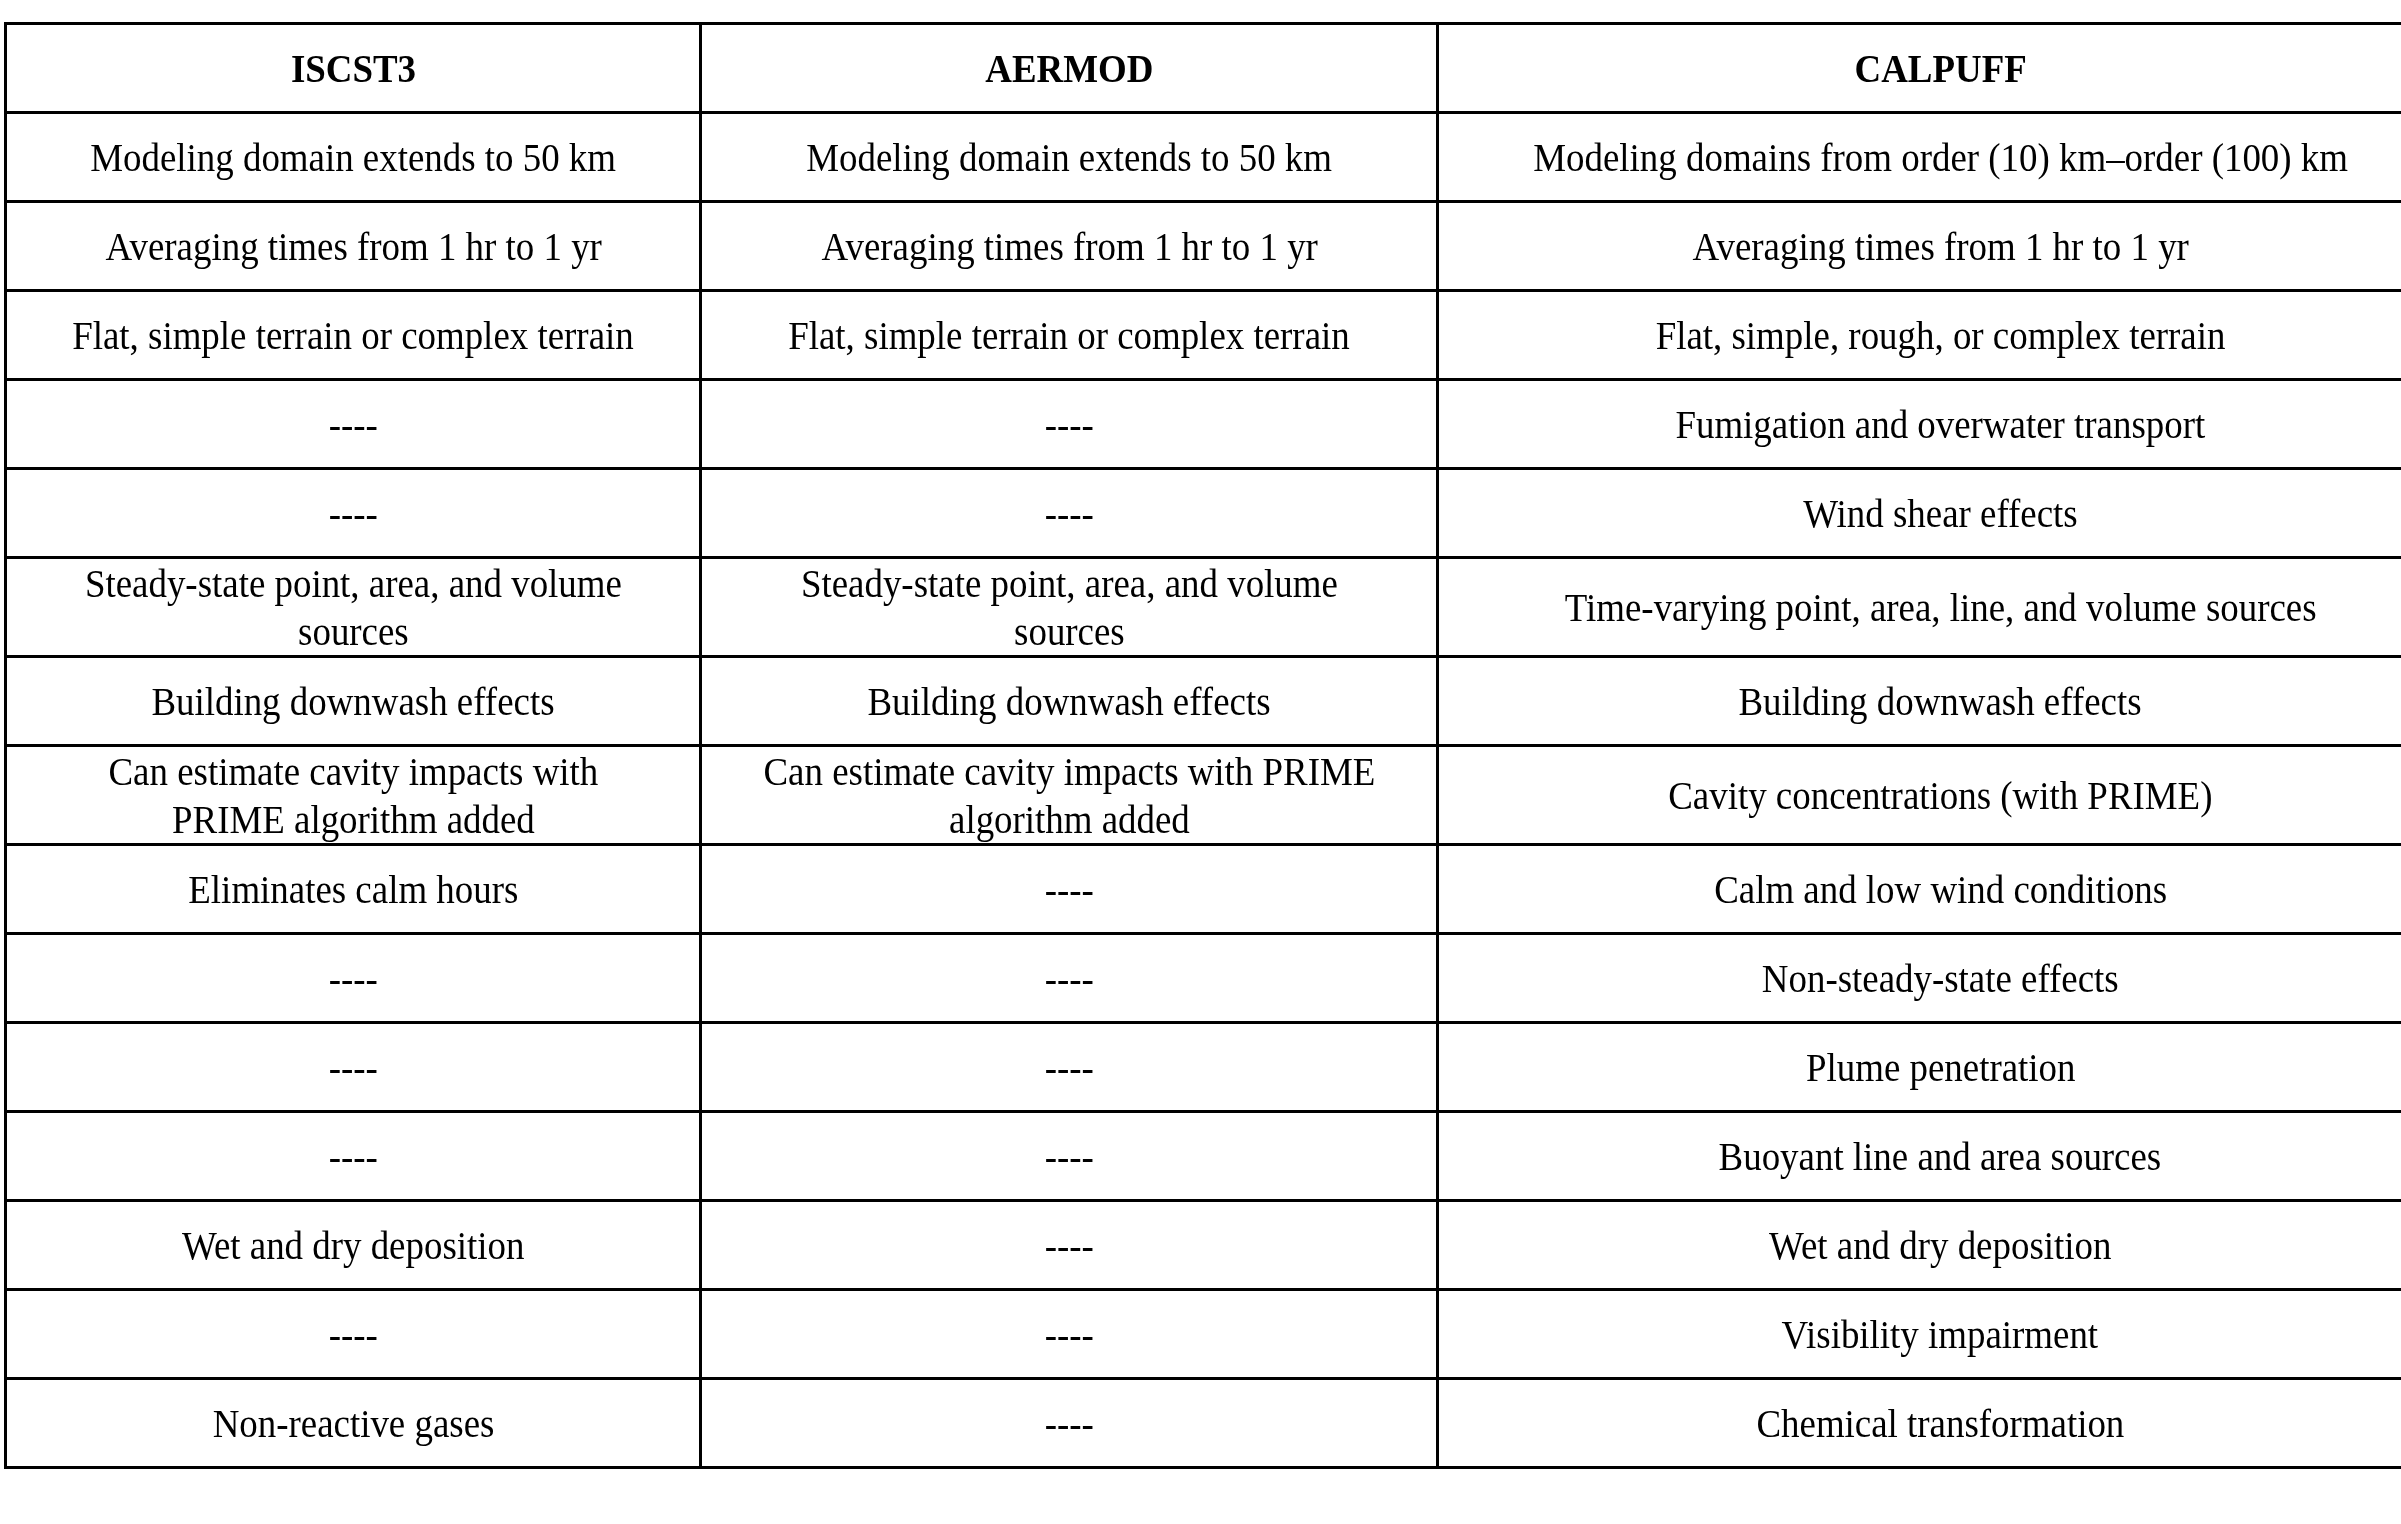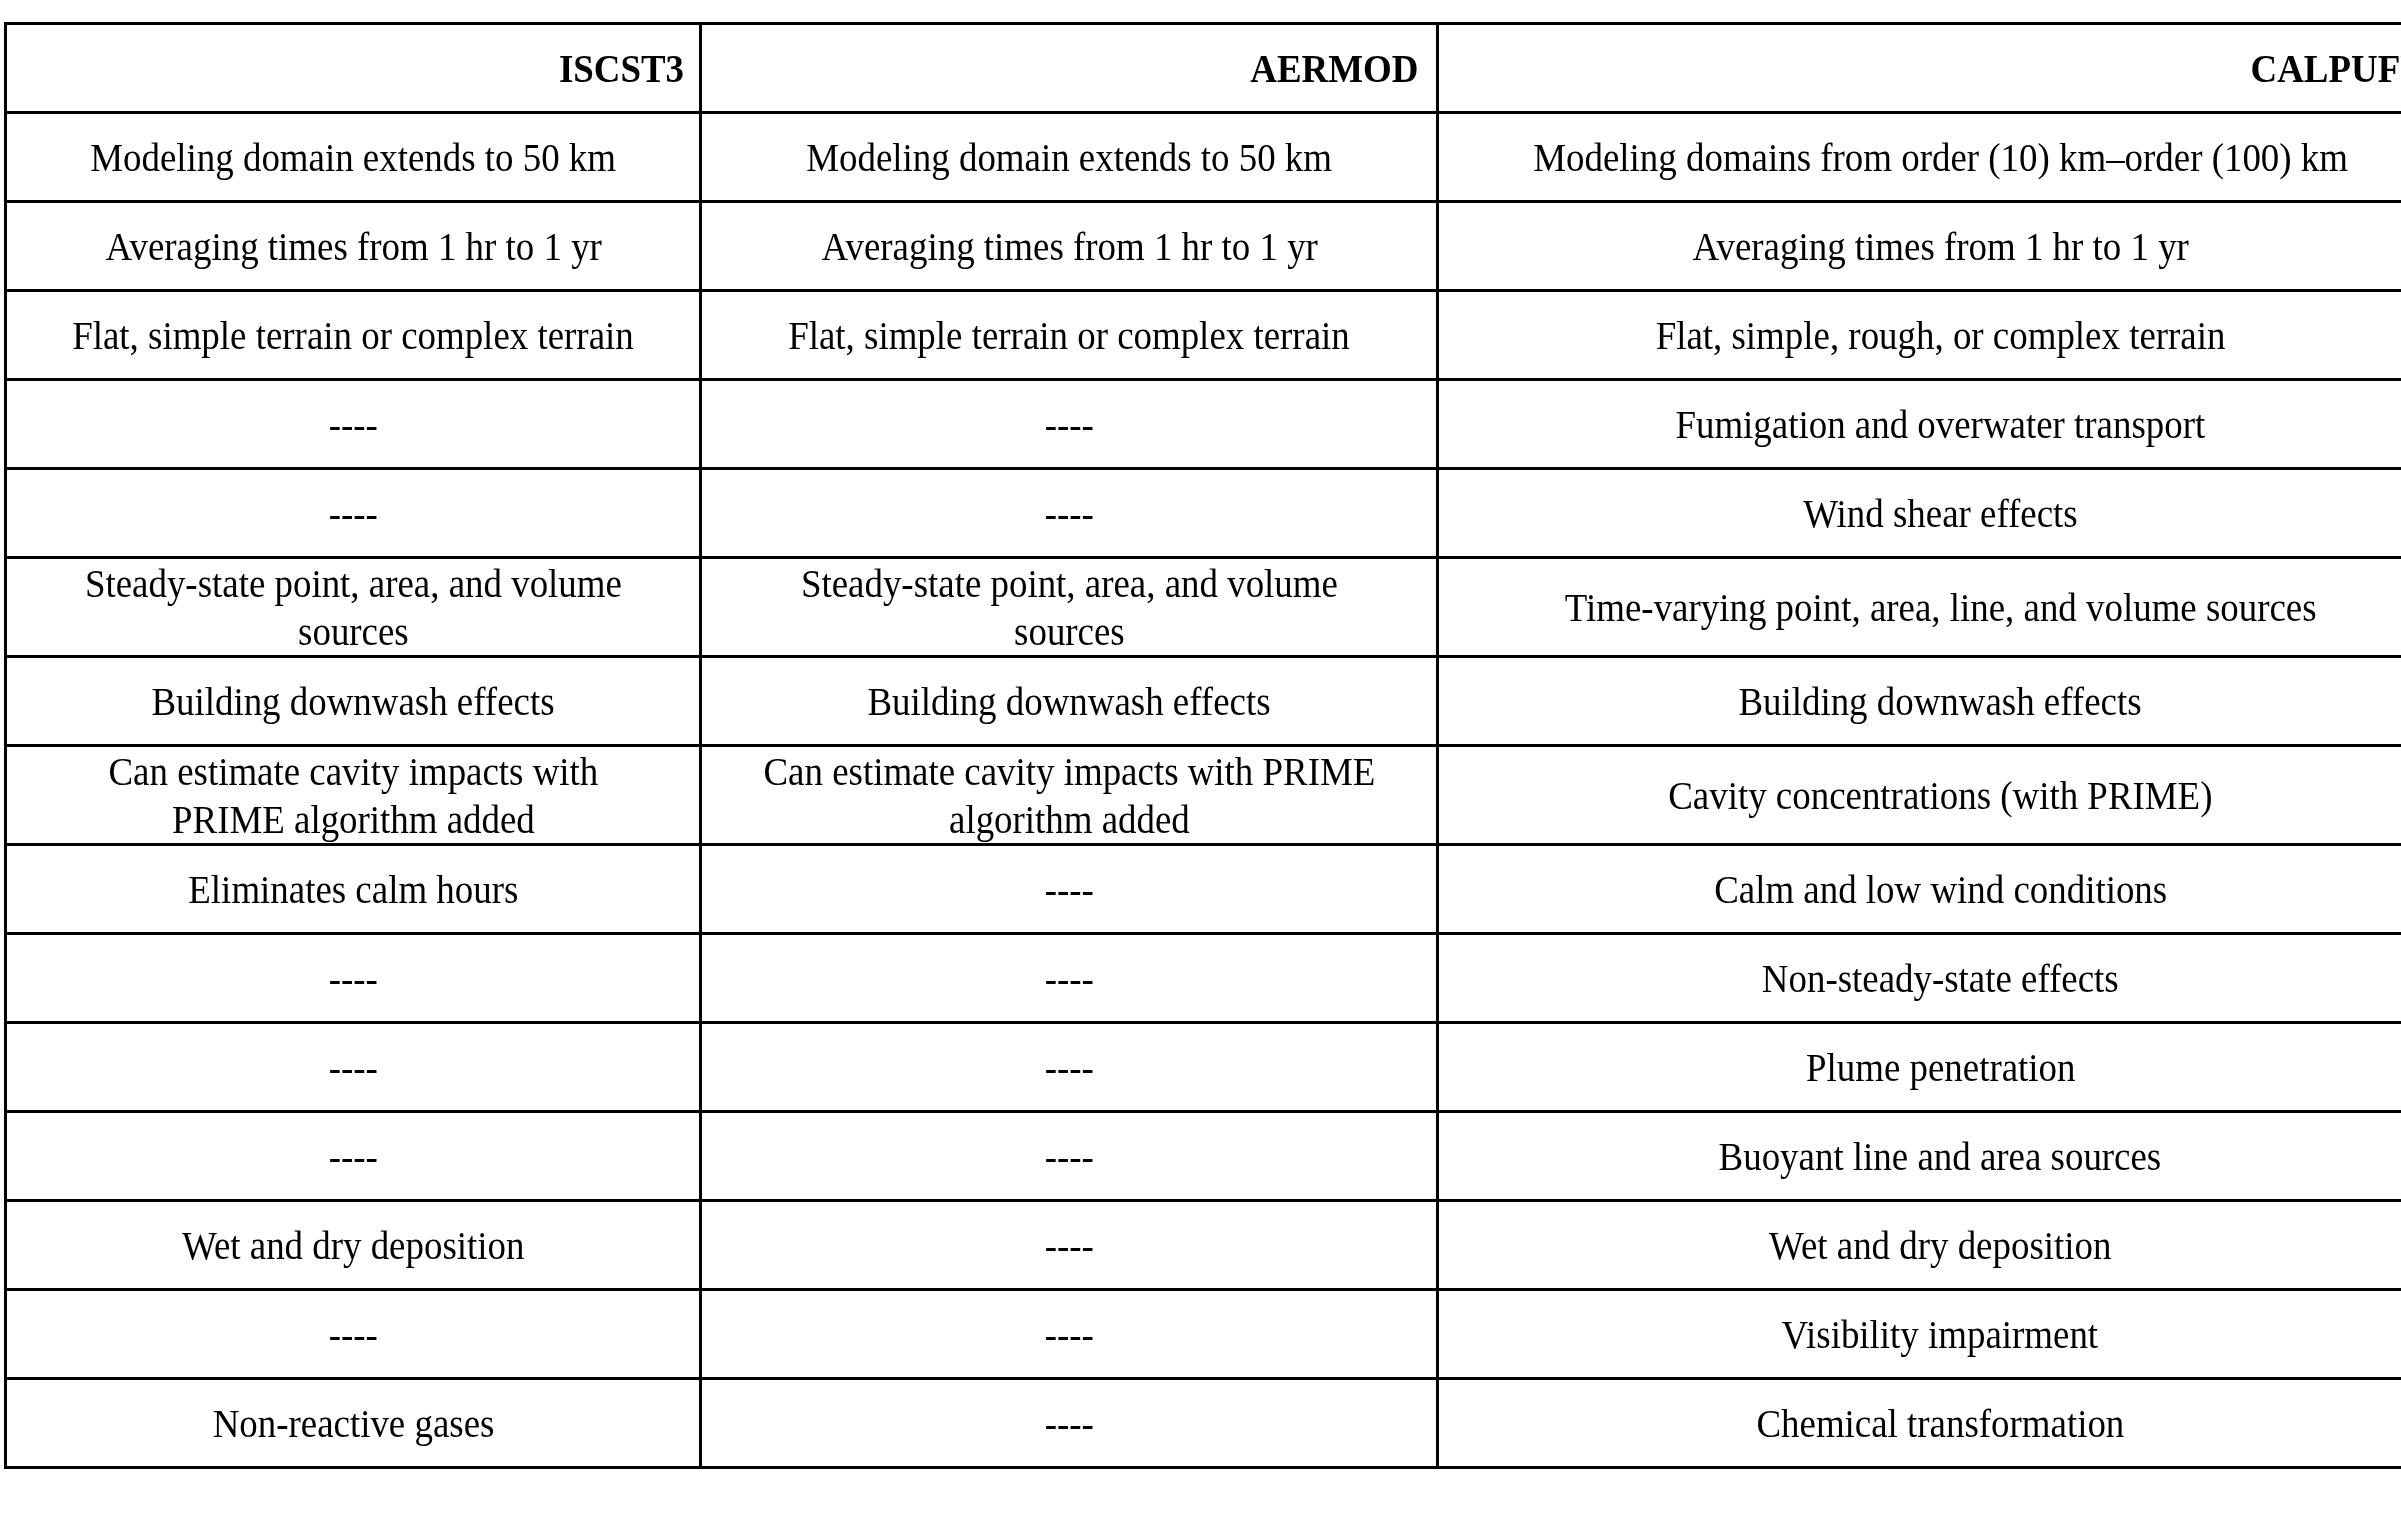--- a/index.html
+++ b/index.html
@@ -29,21 +29,20 @@
     vertical-align: middle;
     padding: 0 8.6px;
     font-size: 41px;
     line-height: 48px;
     overflow: hidden;
     white-space: normal;
   }
   .table th {
     font-weight: bold;
     height: 86px;
-    text-align: right;
   }
   .table td { height: 86px; }
   .table tr.tall td { height: 95px; }
   .col1 { width: 695px; }
   .col2 { width: 737px; }
   .col3 { width: 1005px; }
   .txt {
     display: inline-block;
     transform: scaleX(0.9);
     transform-origin: center center;

